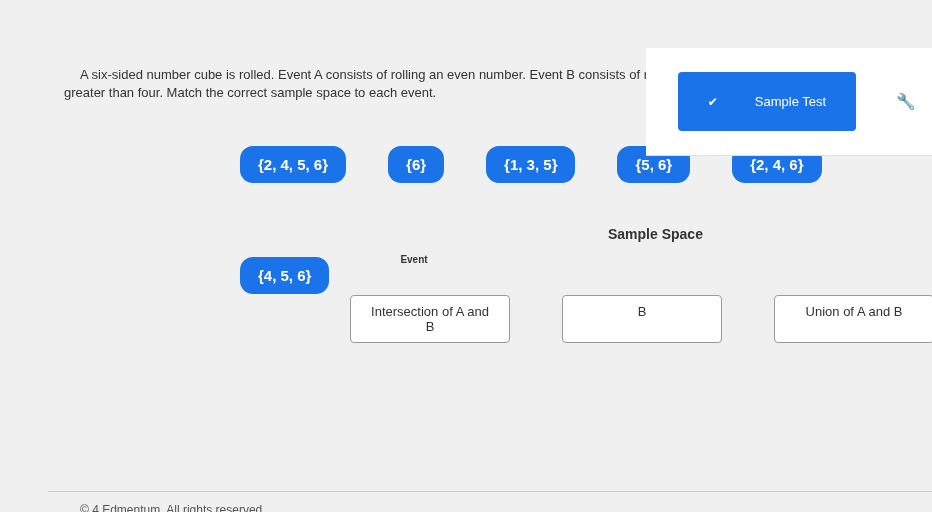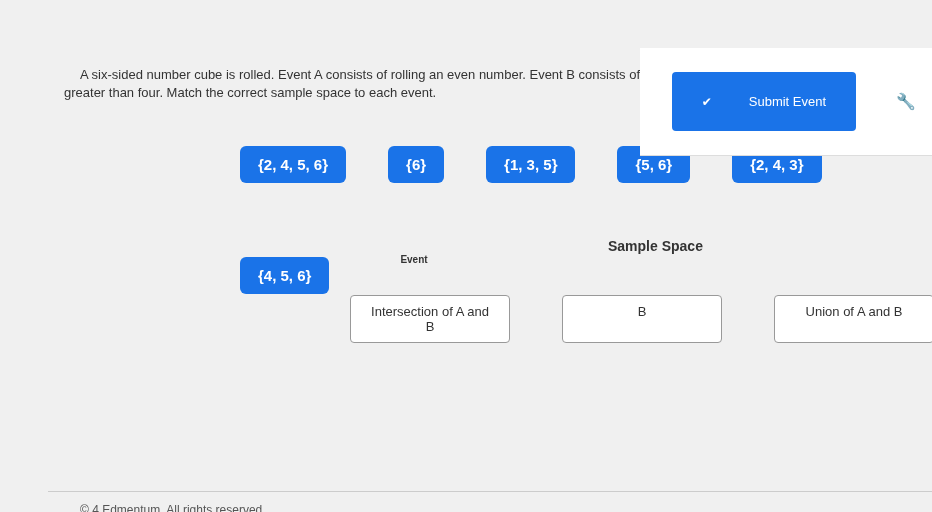--- a/index.html
+++ b/index.html
@@ -63,21 +63,21 @@
       top: 58px;
       left: 160px;
       display: flex;
       flex-wrap: wrap;
       gap: 10px;
       padding: 8px 0;
     }
     .chip {
       background: #1a73e8;
       color: white;
-      border-radius: 6px;
+      border-radius: 13px;
       padding: 10px 18px;
       font-size: 15px;
       font-weight: bold;
       cursor: grab;
       user-select: none;
     }
 
     
     .matching-area {
       position: absolute;
@@ -158,21 +158,21 @@
       font-size: 10px;
       color: #333;
       width: 160px;
       text-align: center;
     }
     .sample-label {
       font-weight: bold;
       font-size: 14px;
       color: #333;
       position: absolute;
-      top: 190px;
+      top: 178px;
       left: 560px;
     }
 
     
     .footer {
       position: absolute;
       bottom: 0;
       left: 0;
       right: 0;
       background: #f0f0f0;
@@ -181,37 +181,37 @@
       color: #555;
       border-top: 1px solid #ccc;
     }
   </style>
 </head>
 <body>
 
 <div class="header">
   <button class="submit-btn">
     <span class="check-icon">✔</span>
-    <span>Submit Event</span>
+    <span>Sample Test</span>
   </button>
   <span class="wrench-icon">🔧</span>
 </div>
 
 <div class="problem-text">
   <span>A six-sided number cube is rolled. Event A consists of rolling an even number. Event B consists of rolling a number greater than four. Match the correct sample space to each event.</span>
 </div>
 
 <div class="chips-area">
 
 <div style="display: flex; gap: 10px;">
       <div class="chip">{2, 4, 5, 6}</div>
       <div class="chip">{6}</div>
       <div class="chip">{1, 3, 5}</div>
       <div class="chip">{5, 6}</div>
-      <div class="chip">{2, 4, 3}</div>
+      <div class="chip">{2, 4, 6}</div>
     </div>
     <div style="display: flex; gap: 10px;">
       <div class="chip">{4, 5, 6}</div>
     </div>
   </div>
 
 <div class="event-label-row">
   <div class="event-label">Event</div>
 </div>
 <div class="sample-label">Sample Space</div>

